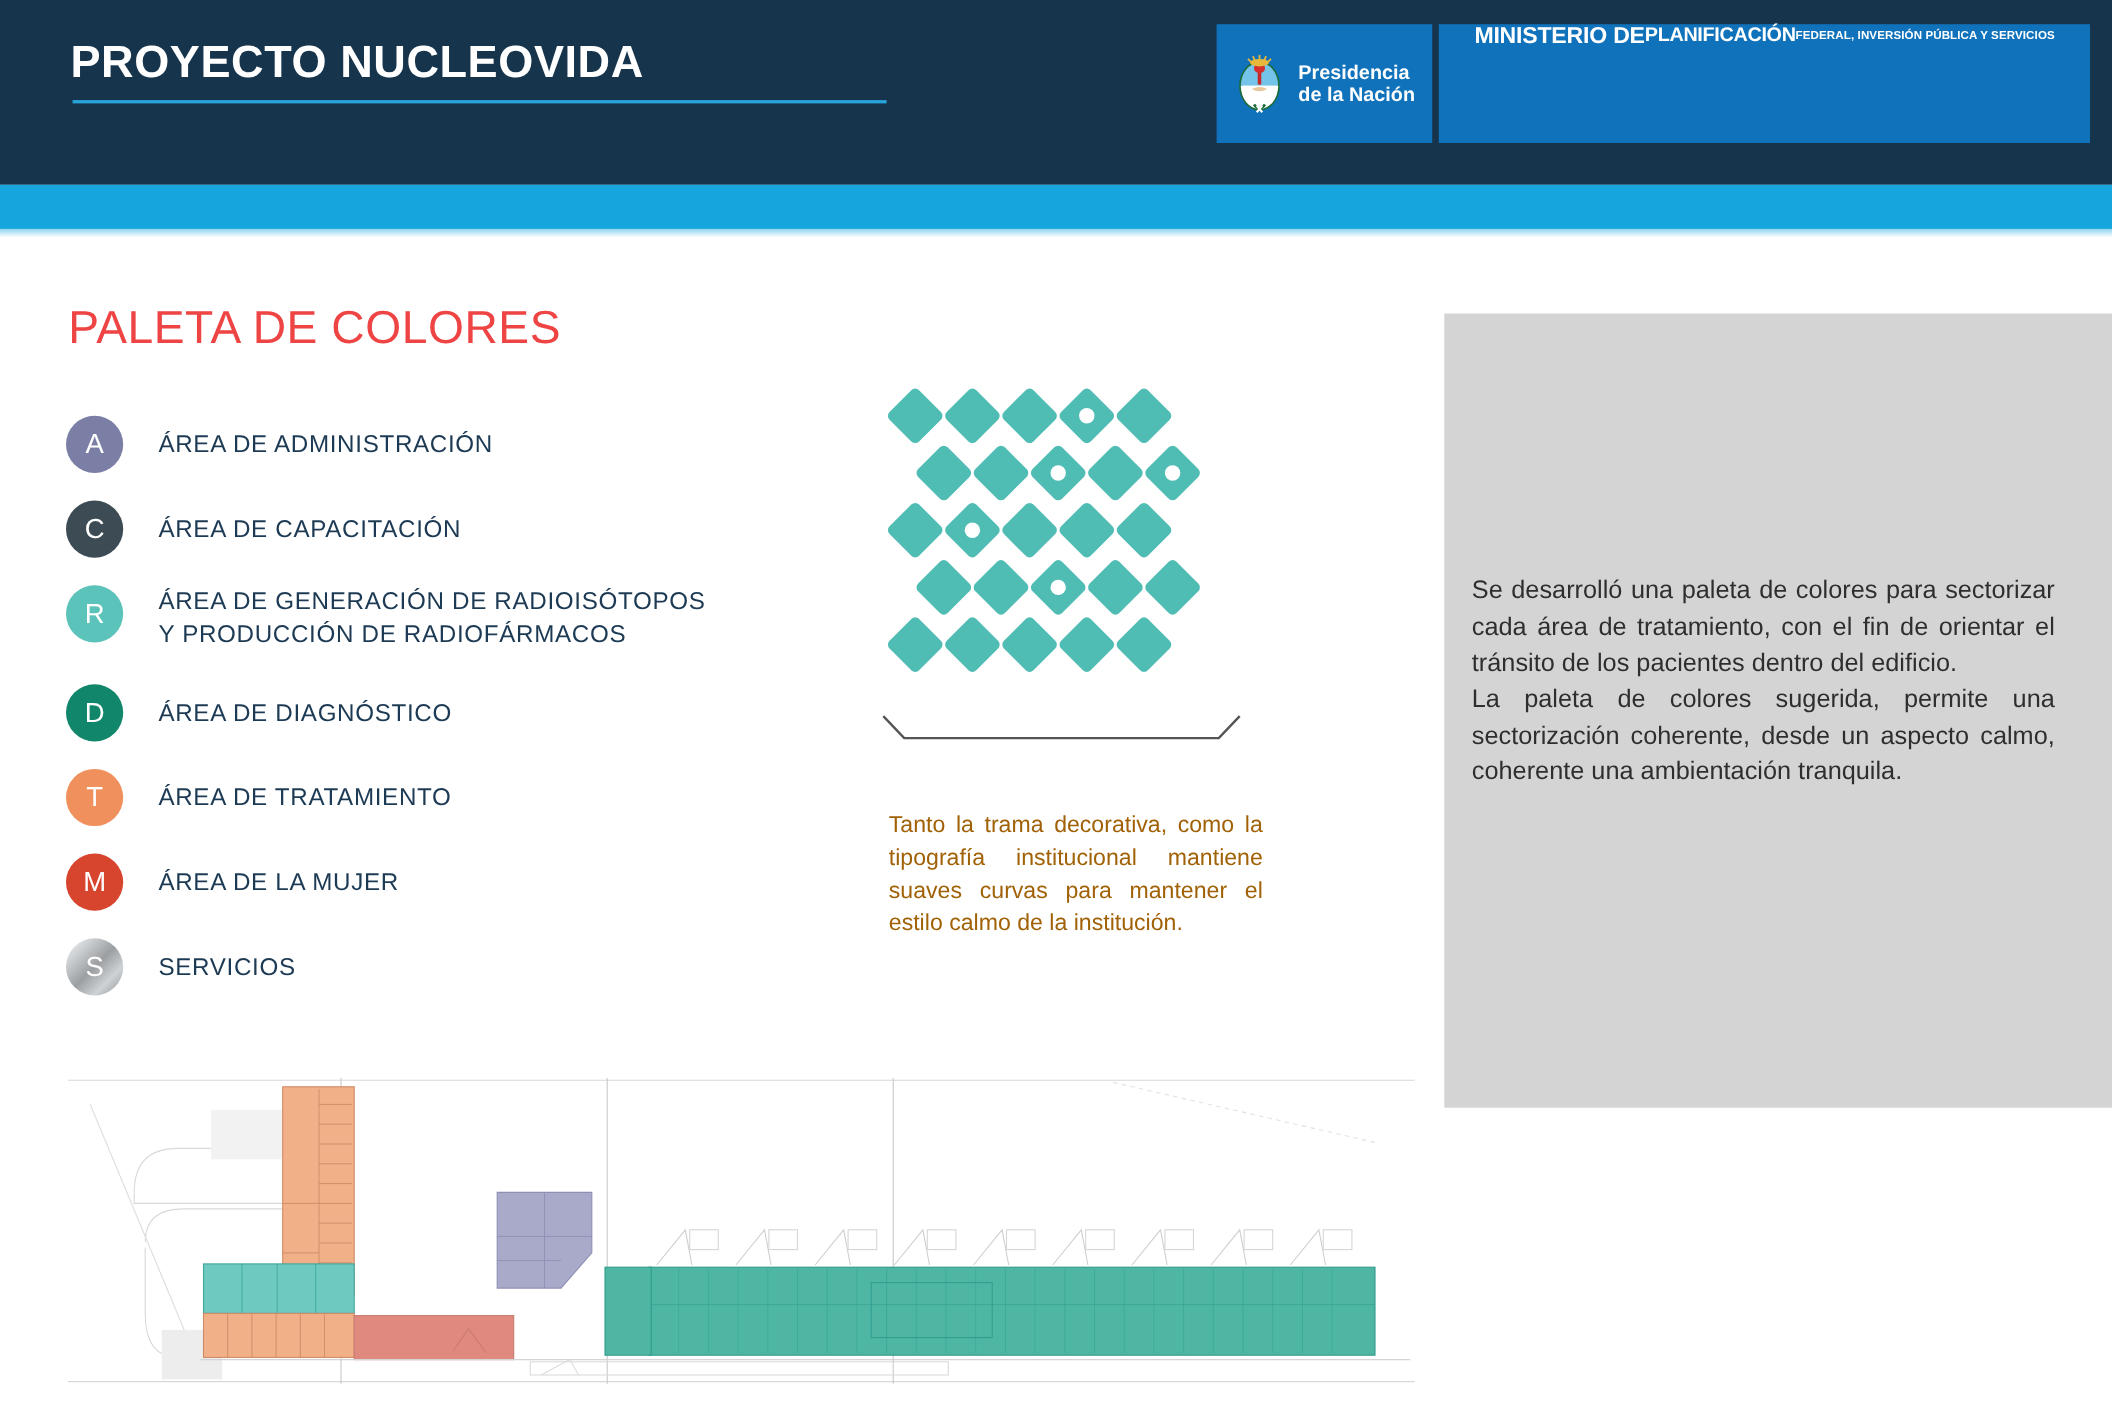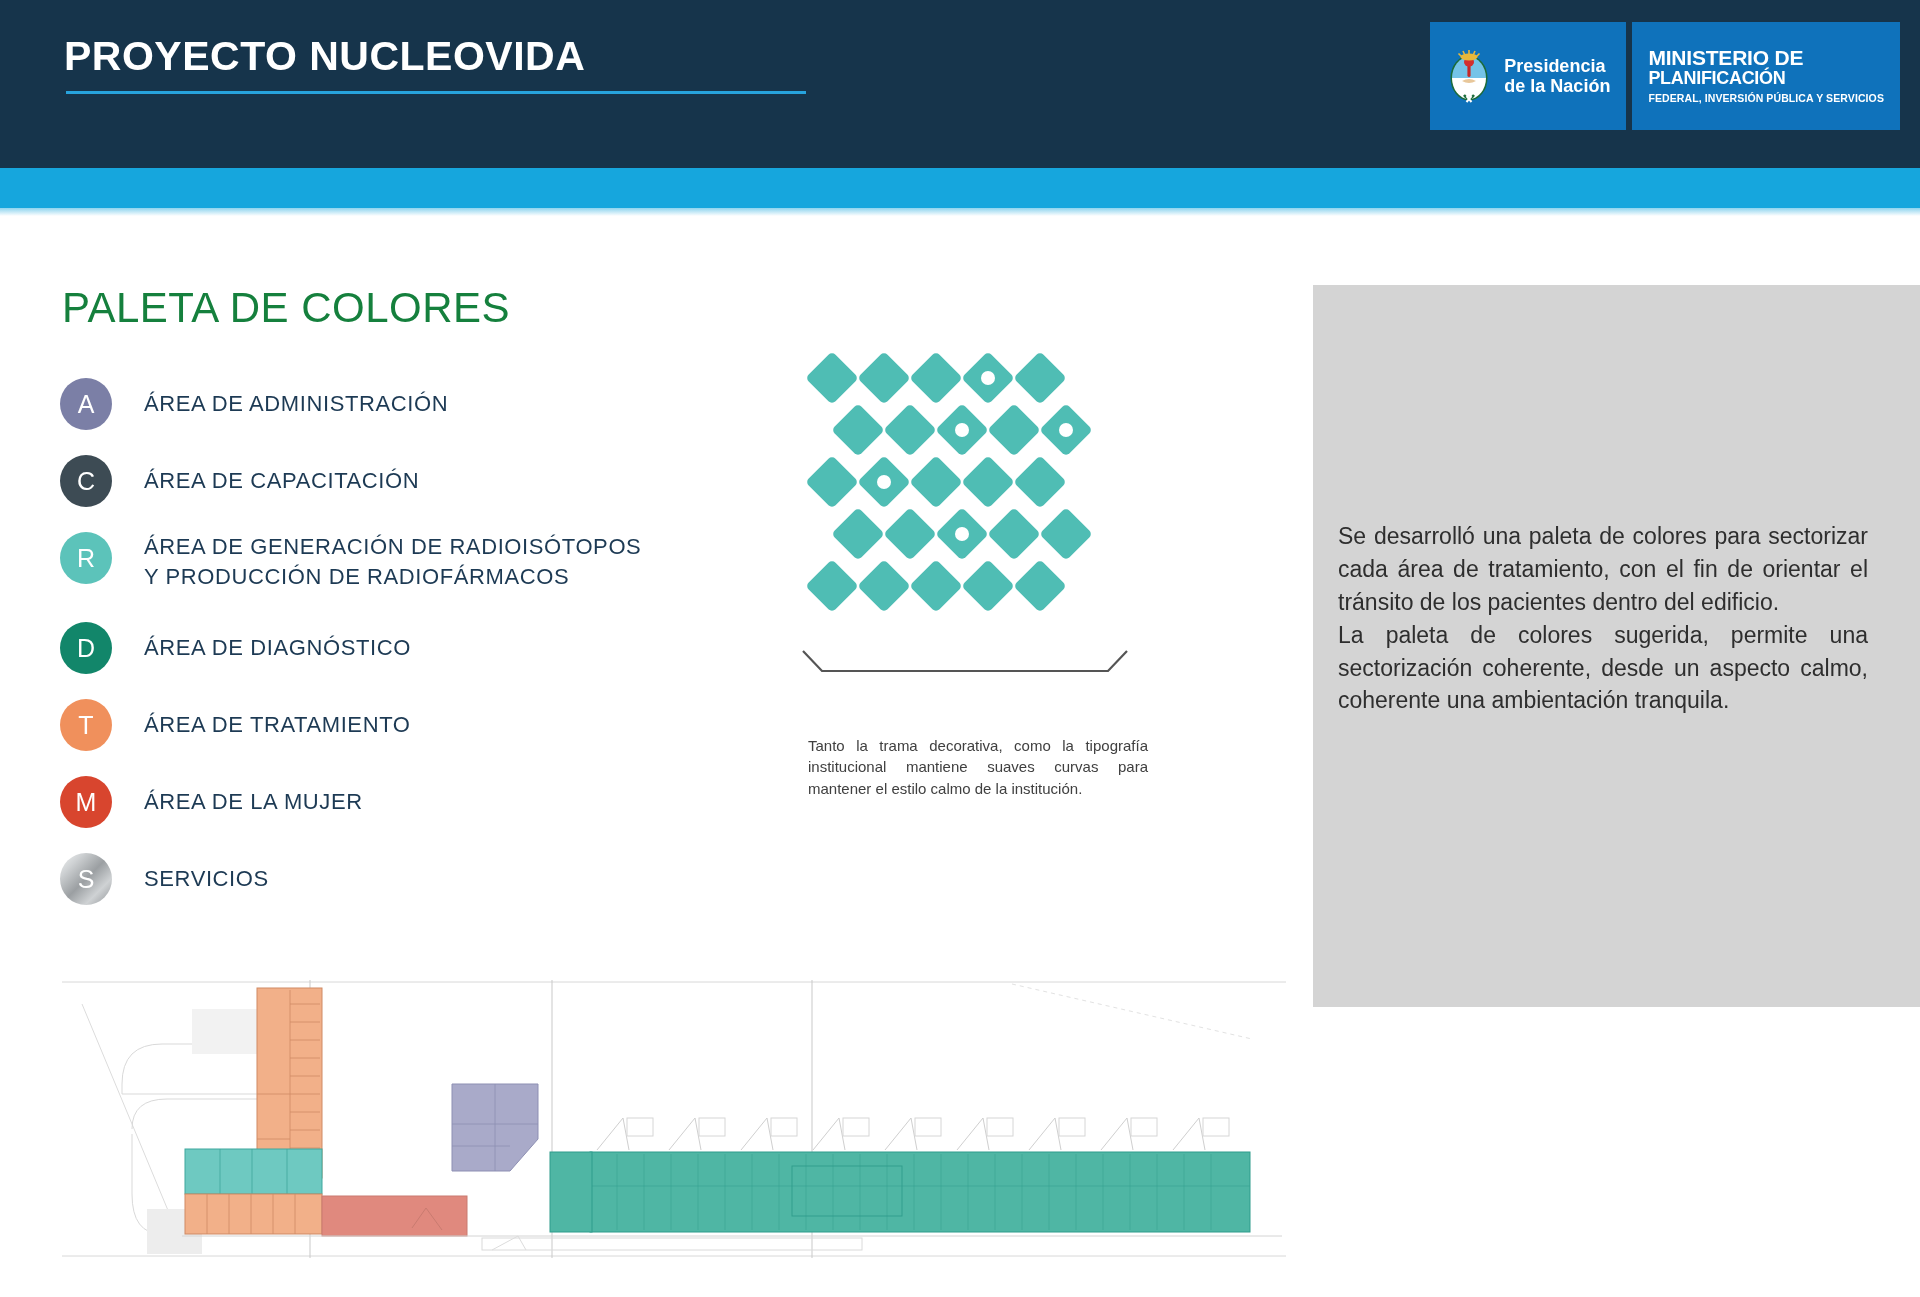--- a/index.html
+++ b/index.html
@@ -40,50 +40,50 @@
 
   
   .logos { position:absolute; right:20px; top:22px; display:flex; gap:6px; }
   .logo-box {
     background:#0f72bb; display:flex; align-items:center; height:108px;
     padding:0 16px; color:#fff;
   }
   .logo-presidencia { gap:12px; }
   .shield { width:46px; height:58px; position:relative; flex:none; }
   .logo-pres-text { font-size:18px; font-weight:bold; line-height:1.12; white-space:nowrap; }
-  .logo-min { flex-direction:column; align-items:flex-start; justify-content:center; padding:0 16px; }
+  .logo-min { flex-direction:row; align-items:flex-start; justify-content:center; padding:0 32px; }
   .logo-min-l1 { font-size:21px; font-weight:bold; line-height:1.05; letter-spacing:-0.2px; }
   .logo-min-l2 { font-size:18px; font-weight:bold; line-height:1.05; letter-spacing:-0.3px; }
   .logo-min-l3 { font-size:10.5px; font-weight:bold; line-height:1.2; margin-top:4px; letter-spacing:0.1px; }
 
   
   .palette-title {
-    position:absolute; left:62px; top:284px;
-    font-size:42px; color:#15803d; font-weight:400; letter-spacing:0.5px;
+    position:absolute; left:62px; top:274px;
+    font-size:42px; color:#ef4444; font-weight:400; letter-spacing:0.5px;
   }
   .legend { position:absolute; left:60px; top:378px; width:700px; }
   .legend-row { position:relative; height:77px; }
   .legend-row.tall { height:90px; }
   .legend-dot {
     position:absolute; left:0; top:0; width:52px; height:52px; border-radius:50%;
     display:flex; align-items:center; justify-content:center;
     color:#fff; font-size:25px; font-weight:400;
   }
   .legend-label {
     position:absolute; left:84px; top:11px;
     font-size:22px; color:#1d3a54; letter-spacing:0.6px; line-height:1.35;
   }
   .legend-label.two { top:0px; }
 
   
   .pattern-wrap { position:absolute; left:800px; top:350px; width:320px; height:290px; }
   .brace { position:absolute; left:800px; top:650px; width:330px; height:30px; }
   .pattern-caption {
     position:absolute; left:808px; top:735px; width:340px;
-    font-size:15px; line-height:1.42; color:#404040; text-align:justify;
+    font-size:21px; line-height:1.42; color:#a16207; text-align:justify;
   }
 
   
   .right-panel {
     position:absolute; left:1313px; top:285px; width:607px; height:722px;
     background:#d4d4d4;
   }
   .right-title {
     position:absolute; left:25px; top:85px; width:540px;
     font-size:38px; color:#1d3a54; font-weight:400; line-height:1.3;

